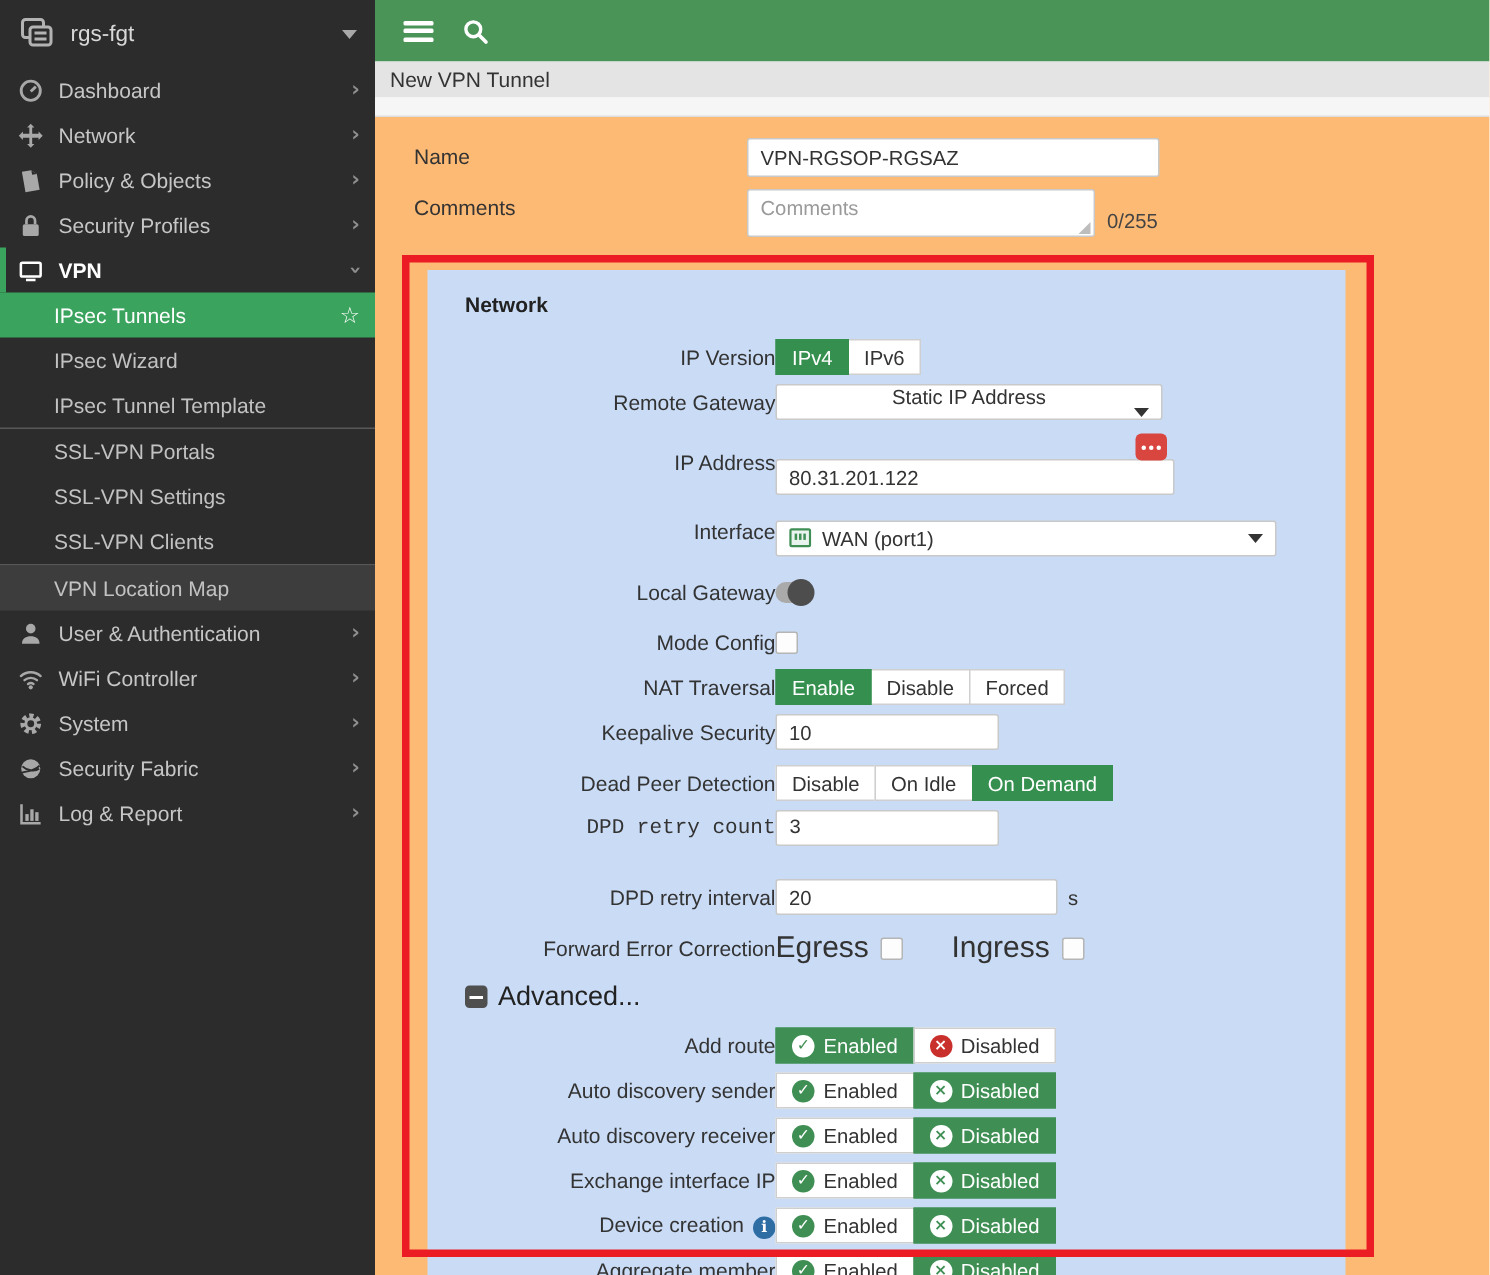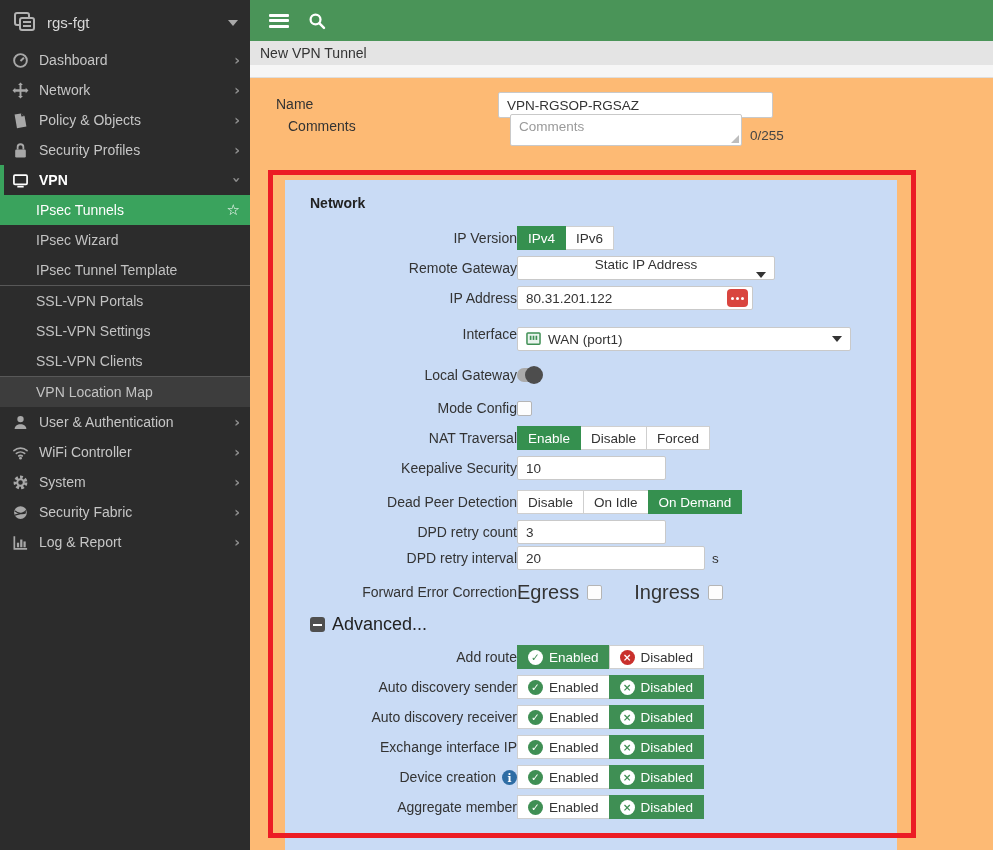--- a/index.html
+++ b/index.html
@@ -260,21 +260,21 @@
     </div>
     <div class="subbar"></div>
 
     <div class="content">
 
       <div class="form-row" style="top:14px;">
         <div class="form-label">Name</div>
         <input class="text-input" style="width: 275px;" value="VPN-RGSOP-RGSAZ">
       </div>
 
-      <div class="form-row" style="top:36px;margin-left:12px;">
+      <div class="form-row" style="top:48px;">
         <div class="form-label">Comments</div>
         <div class="comments-wrap">
           <textarea class="comments-area" placeholder="Comments" style=""></textarea>
           <span class="resize-handle"></span>
         </div>
         <div class="counter">0/255</div>
       </div>
 
       <div class="red-box"></div>
 
@@ -293,21 +293,21 @@
           <div class="plabel">Remote Gateway</div>
           <div class="dropdown" style="width:258px;flex-direction:column;">
             <span>Static IP Address</span>
             <span class="dcaret"></span>
           </div>
         </div>
 
         <div class="prow">
           <div class="plabel indent">IP Address</div>
           <div class="input-wrap">
-            <input class="text-input" style="width: 236px; height: 24px;" value="80.31.201.122">
+            <input class="text-input" style="width: 266px; height: 24px; margin-top: 20px;" value="80.31.201.122">
             <span class="dots-badge">
                 <i></i>
                 <i></i>
                 <i></i>
               </span>
           </div>
         </div>
 
         <div class="prow" style="margin-bottom:12px;">
           <div class="plabel indent">Interface</div>
@@ -353,21 +353,21 @@
 
         <div class="prow">
           <div class="plabel">Dead Peer Detection</div>
           <div class="seg-group">
             <div class="seg">Disable</div>
             <div class="seg">On Idle</div>
             <div class="seg sel">On Demand</div>
           </div>
         </div>
 
-        <div class="prow" style="margin-bottom:2px;">
+        <div class="prow" style="margin-bottom:22px;font-family:Liberation Mono, monospace;">
           <div class="plabel">DPD retry count</div>
           <input class="text-input" style="width: 149px; height: 24px;" value="3">
         </div>
 
         <div class="prow" style="margin-bottom:10px;">
           <div class="plabel">DPD retry interval</div>
           <input class="text-input" style="width: 188px; height: 24px;" value="20">
           <span class="unit">s</span>
         </div>
 

